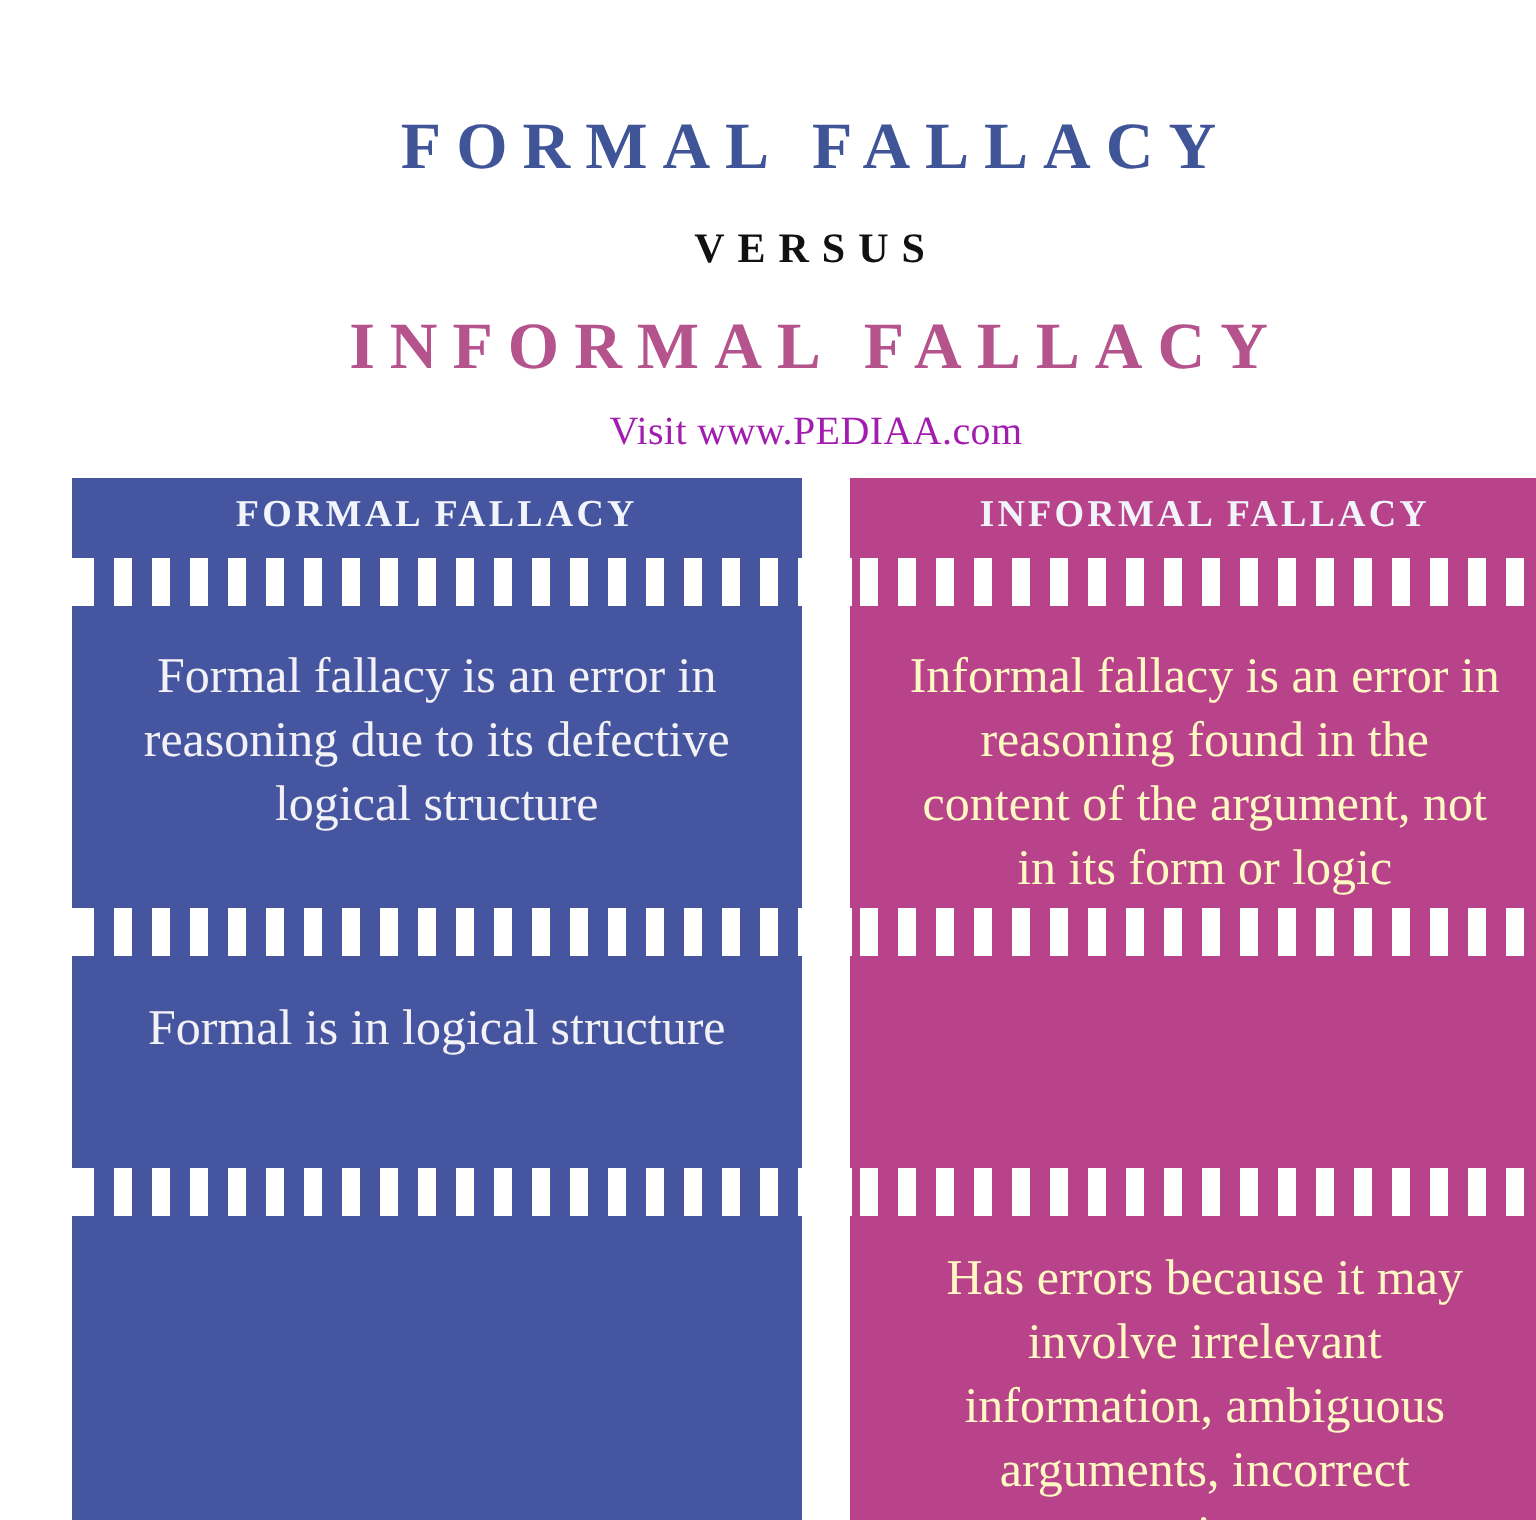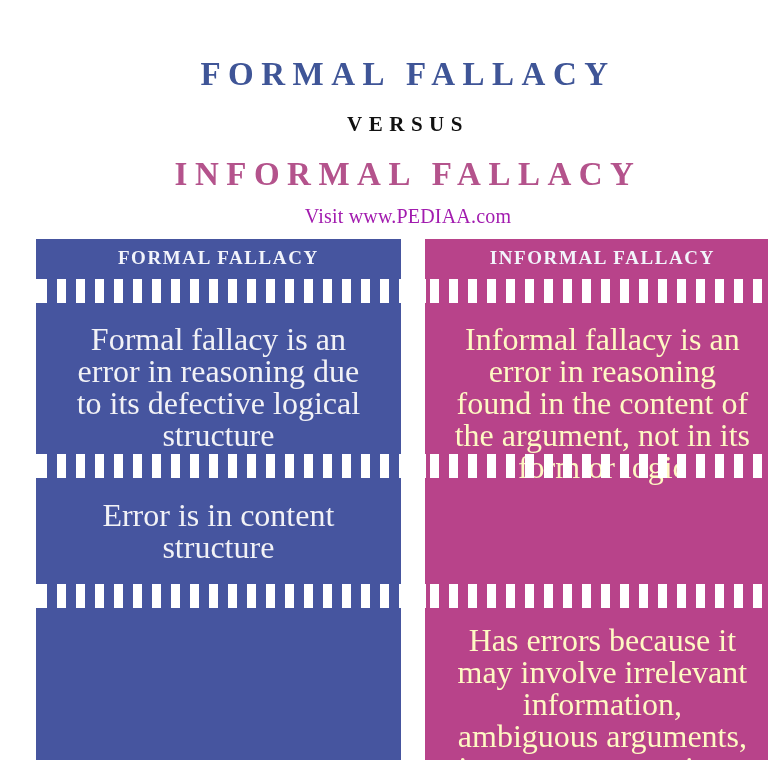--- a/index.html
+++ b/index.html
@@ -142,21 +142,21 @@
   
   .cell {
     position: absolute;
     left: 0;
     width: 100%;
     display: flex;
     align-items: flex-start;
     justify-content: center;
     text-align: center;
     color: #f3f1f7;
-    font-size: 32px;
+    font-size: 25px;
     line-height: 32px;
     padding: 0 16px;
   }
 
   .col-left .cell  { color: #f2f2f6; }
   .col-right .cell { color: #fef9c3; }
 
   
   .cell-l1 { top: 72px;  height: 120px; }
   .cell-l2 { top: 248px; height: 80px;  }
@@ -188,21 +188,21 @@
 
       <div class="dash-sep sep-1"></div>
 
       <div class="cell cell-l1">
         <span class="cell-text">Formal fallacy is an error in reasoning due to its defective logical structure</span>
       </div>
 
       <div class="dash-sep" style="top:215px;"></div>
 
       <div class="cell cell-l2">
-        <span class="cell-text">Error is in content structure</span>
+        <span class="cell-text">Formal is in logical structure</span>
       </div>
 
       <div class="dash-sep sep-2"></div>
 
     </div>
 
     <div class="col-gap"></div>
 
     <div class="col col-right">
       <div class="col-header">INFORMAL FALLACY</div>

